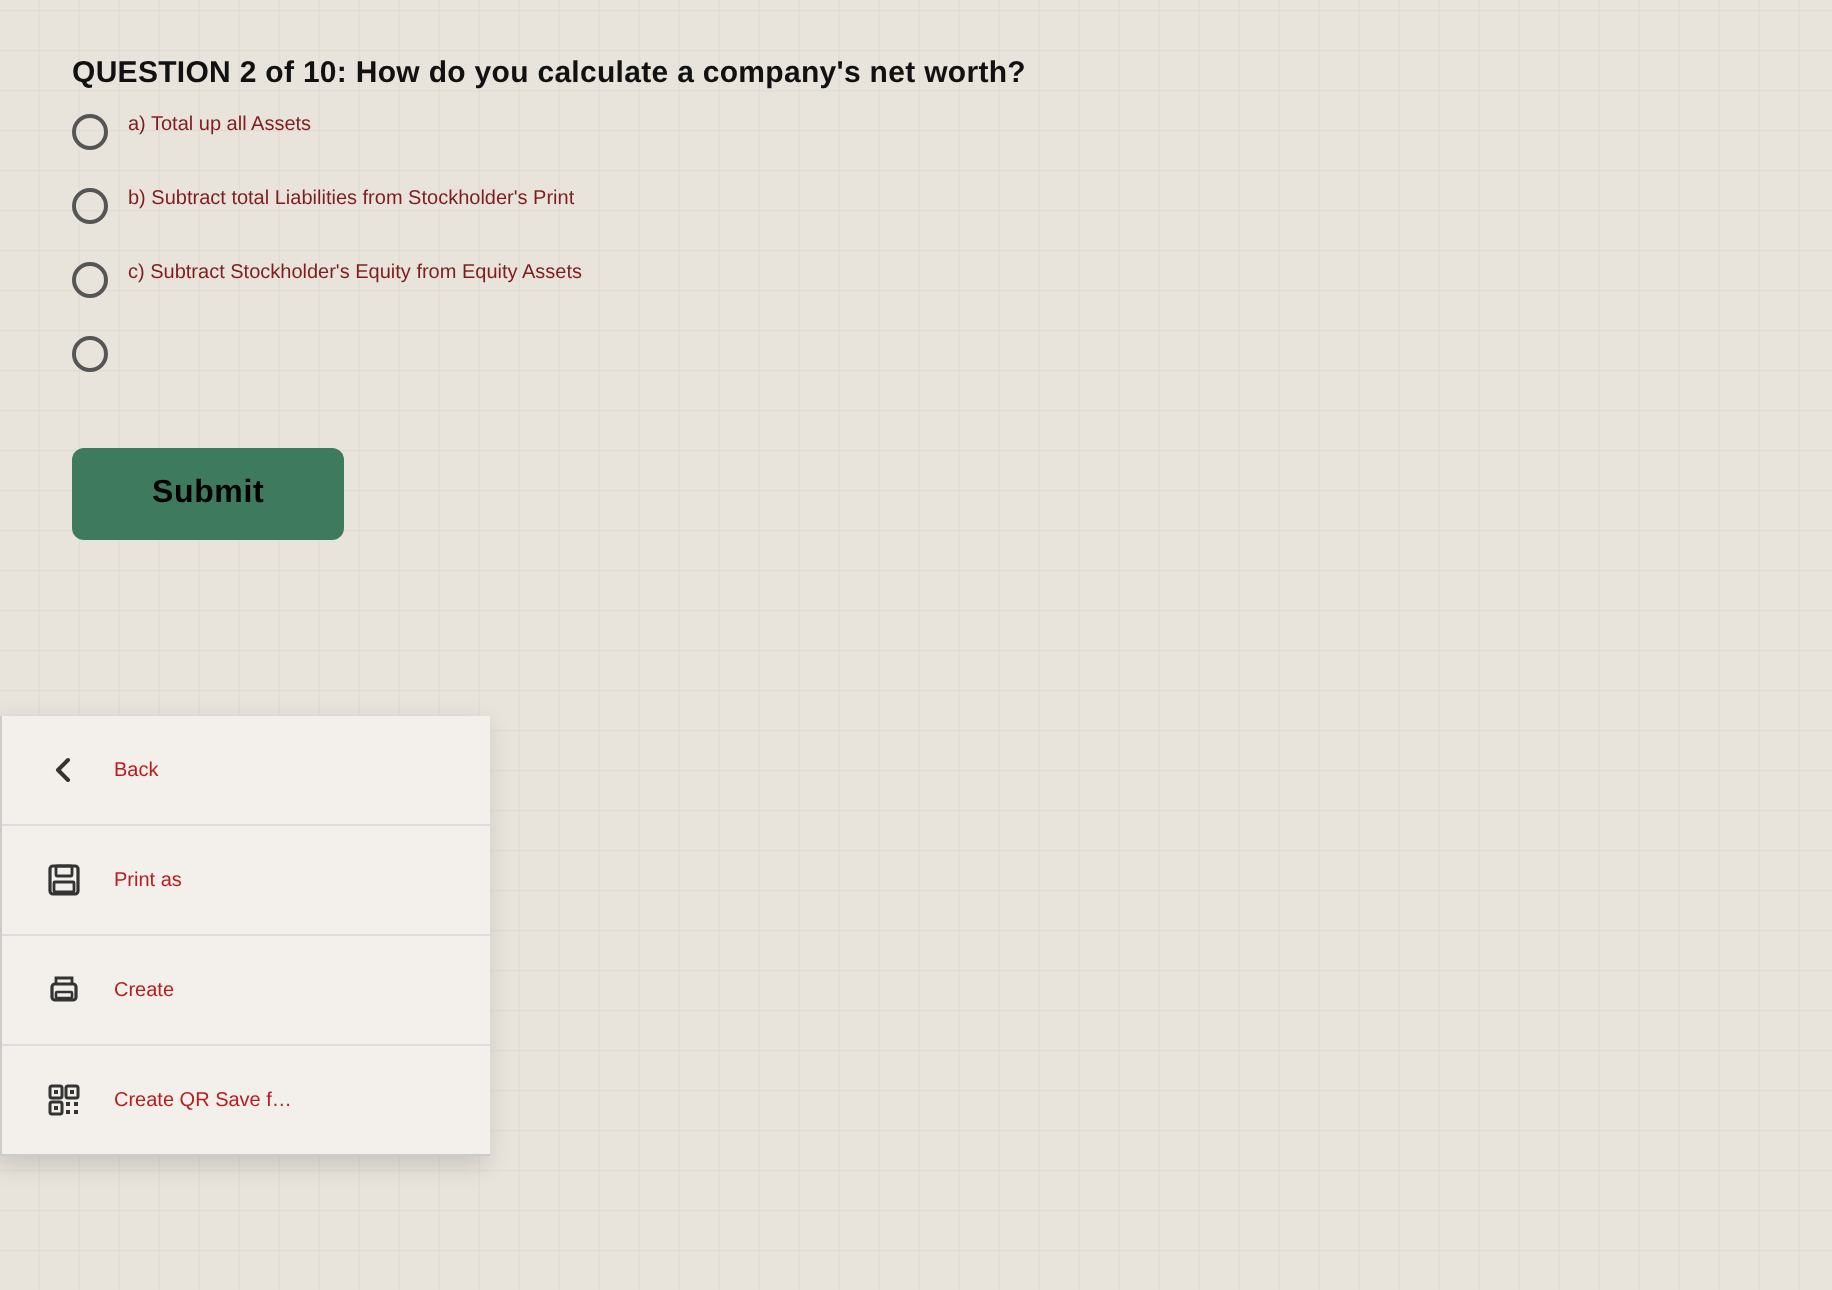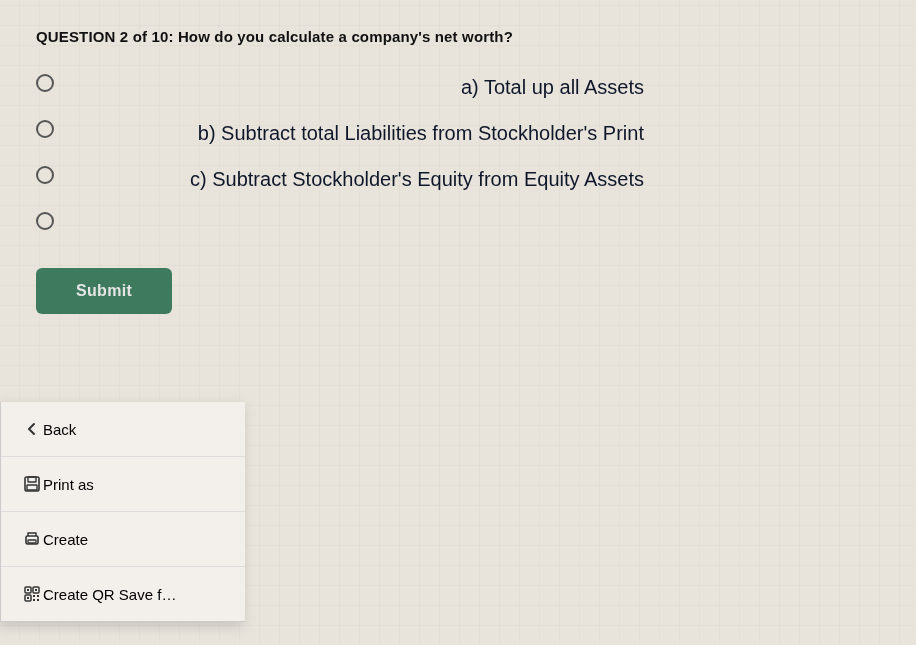--- a/index.html
+++ b/index.html
@@ -15,58 +15,57 @@
 
     .main-content {
       padding: 28px 36px;
       max-width: 680px;
     }
 
     .question-header {
       font-size: 15px;
       font-weight: 700;
       color: #111;
-      margin-bottom: 28px;
+      margin-bottom: 11px;
       letter-spacing: 0.01em;
     }
 
     .options-list {
       list-style: none;
       margin-bottom: 38px;
     }
 
     .option-item {
       display: flex;
       align-items: flex-start;
       margin-bottom: 18px;
-      font-size: 20px;
-      color: #0f172a;
+      font-size: 10px;
+      color: #7f1d1d;
       gap: 10px;
-      justify-content: space-between;
     }
 
     .radio-circle {
       width: 18px;
       height: 18px;
       border-radius: 50%;
       border: 2px solid #555;
       flex-shrink: 0;
       margin-top: 1px;
       background: transparent;
       cursor: pointer;
       display: inline-block;
     }
 
     .option-text {
       line-height: 1.4;
     }
 
     .submit-btn {
       background-color: #3d7a5e;
-      color: #e5e5e5;
+      color: #000000;
       border: none;
       padding: 14px 40px;
       font-size: 16px;
       font-weight: 700;
       border-radius: 6px;
       cursor: pointer;
       letter-spacing: 0.02em;
     }
 
     
@@ -78,23 +77,24 @@
       background: #f3f0eb;
       border-left: 1px solid #ccc;
       border-bottom: 1px solid #ccc;
       box-shadow: -2px 4px 12px rgba(0,0,0,0.15);
       z-index: 100;
     }
 
     .context-menu-item {
       display: flex;
       align-items: center;
+      gap: 14px;
       padding: 16px 20px;
-      font-size: 15px;
-      color: #000000;
+      font-size: 10px;
+      color: #b91c1c;
       cursor: pointer;
       border-bottom: 1px solid #ddd;
     }
 
     .context-menu-item:last-child {
       border-bottom: none;
     }
 
     .menu-icon {
       width: 22px;

